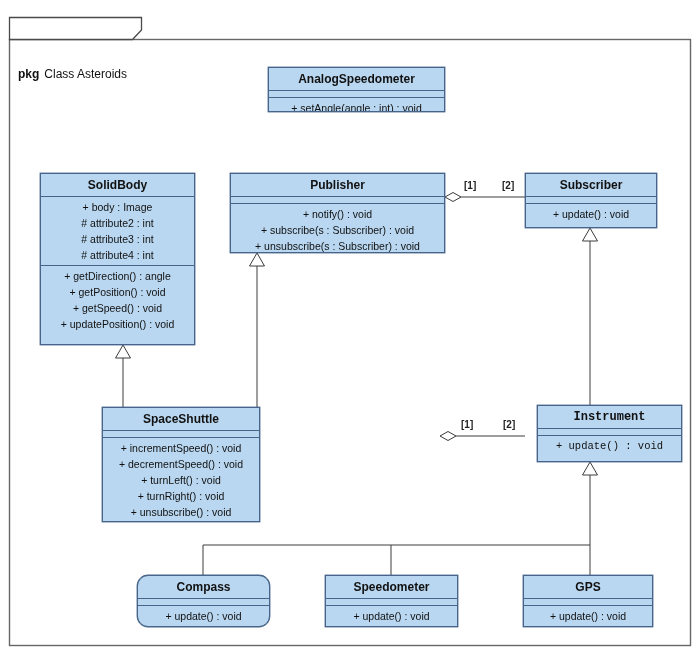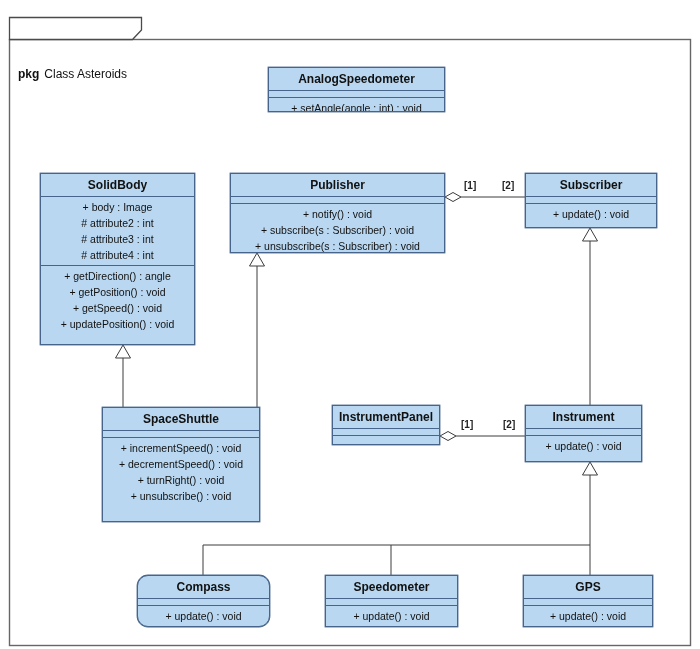--- a/index.html
+++ b/index.html
@@ -35,21 +35,21 @@
   .uml-comp.fill{flex:1 1 auto;}
   .uml-comp.empty{flex:0 0 7px;padding:0;}
   .uml-member{white-space:nowrap;text-align:center;}
   
   #cls-analog{left:268px;top:67px;width:177px;height:45px;}
   #cls-solidbody{left:40px;top:173px;width:155px;height:172px;}
   #cls-publisher{left:230px;top:173px;width:215px;height:80px;}
   #cls-subscriber{left:525px;top:173px;width:132px;height:55px;}
   #cls-spaceshuttle{left:102px;top:407px;width:158px;height:115px;}
   #cls-instrumentpanel{left:332px;top:405px;width:108px;height:40px;}
-  #cls-instrument{left:525px;top:405px;width:117px;height:57px;}
+  #cls-instrument{left:537px;top:405px;width:145px;height:57px;font-family:Liberation Mono, monospace;}
   #cls-compass{left:137px;top:575px;width:133px;height:52px;border-radius:11px;}
   #cls-speedometer{left:325px;top:575px;width:133px;height:52px;}
   #cls-gps{left:523px;top:575px;width:130px;height:52px;}
   
   #pkg-label{
     position:absolute;left:18px;top:21px;z-index:3;
     font-size:12px;color:#111;line-height:13px;white-space:nowrap;margin-top:47px;
   }
   #pkg-label .kw{font-weight:bold;margin-right:5px;}
   
@@ -156,30 +156,26 @@
       <div class="uml-member">+ update() : void</div>
     </div>
   </div>
 
   <div class="uml-class" id="cls-spaceshuttle">
     <div class="uml-title">SpaceShuttle</div>
     <div class="uml-comp empty"></div>
     <div class="uml-comp fill">
       <div class="uml-member">+ incrementSpeed() : void</div>
       <div class="uml-member">+ decrementSpeed() : void</div>
+      <div class="uml-member">+ turnLeft() : void</div>
       <div class="uml-member">+ turnRight() : void</div>
       <div class="uml-member">+ unsubscribe() : void</div>
     </div>
   </div>
 
-  <div class="uml-class" id="cls-instrumentpanel">
-    <div class="uml-title">InstrumentPanel</div>
-    <div class="uml-comp empty"></div>
-    <div class="uml-comp empty fill"></div>
-  </div>
 
   <div class="uml-class" id="cls-instrument">
     <div class="uml-title">Instrument</div>
     <div class="uml-comp empty"></div>
     <div class="uml-comp fill">
       <div class="uml-member">+ update() : void</div>
     </div>
   </div>
 
   <div class="uml-class" id="cls-compass">

